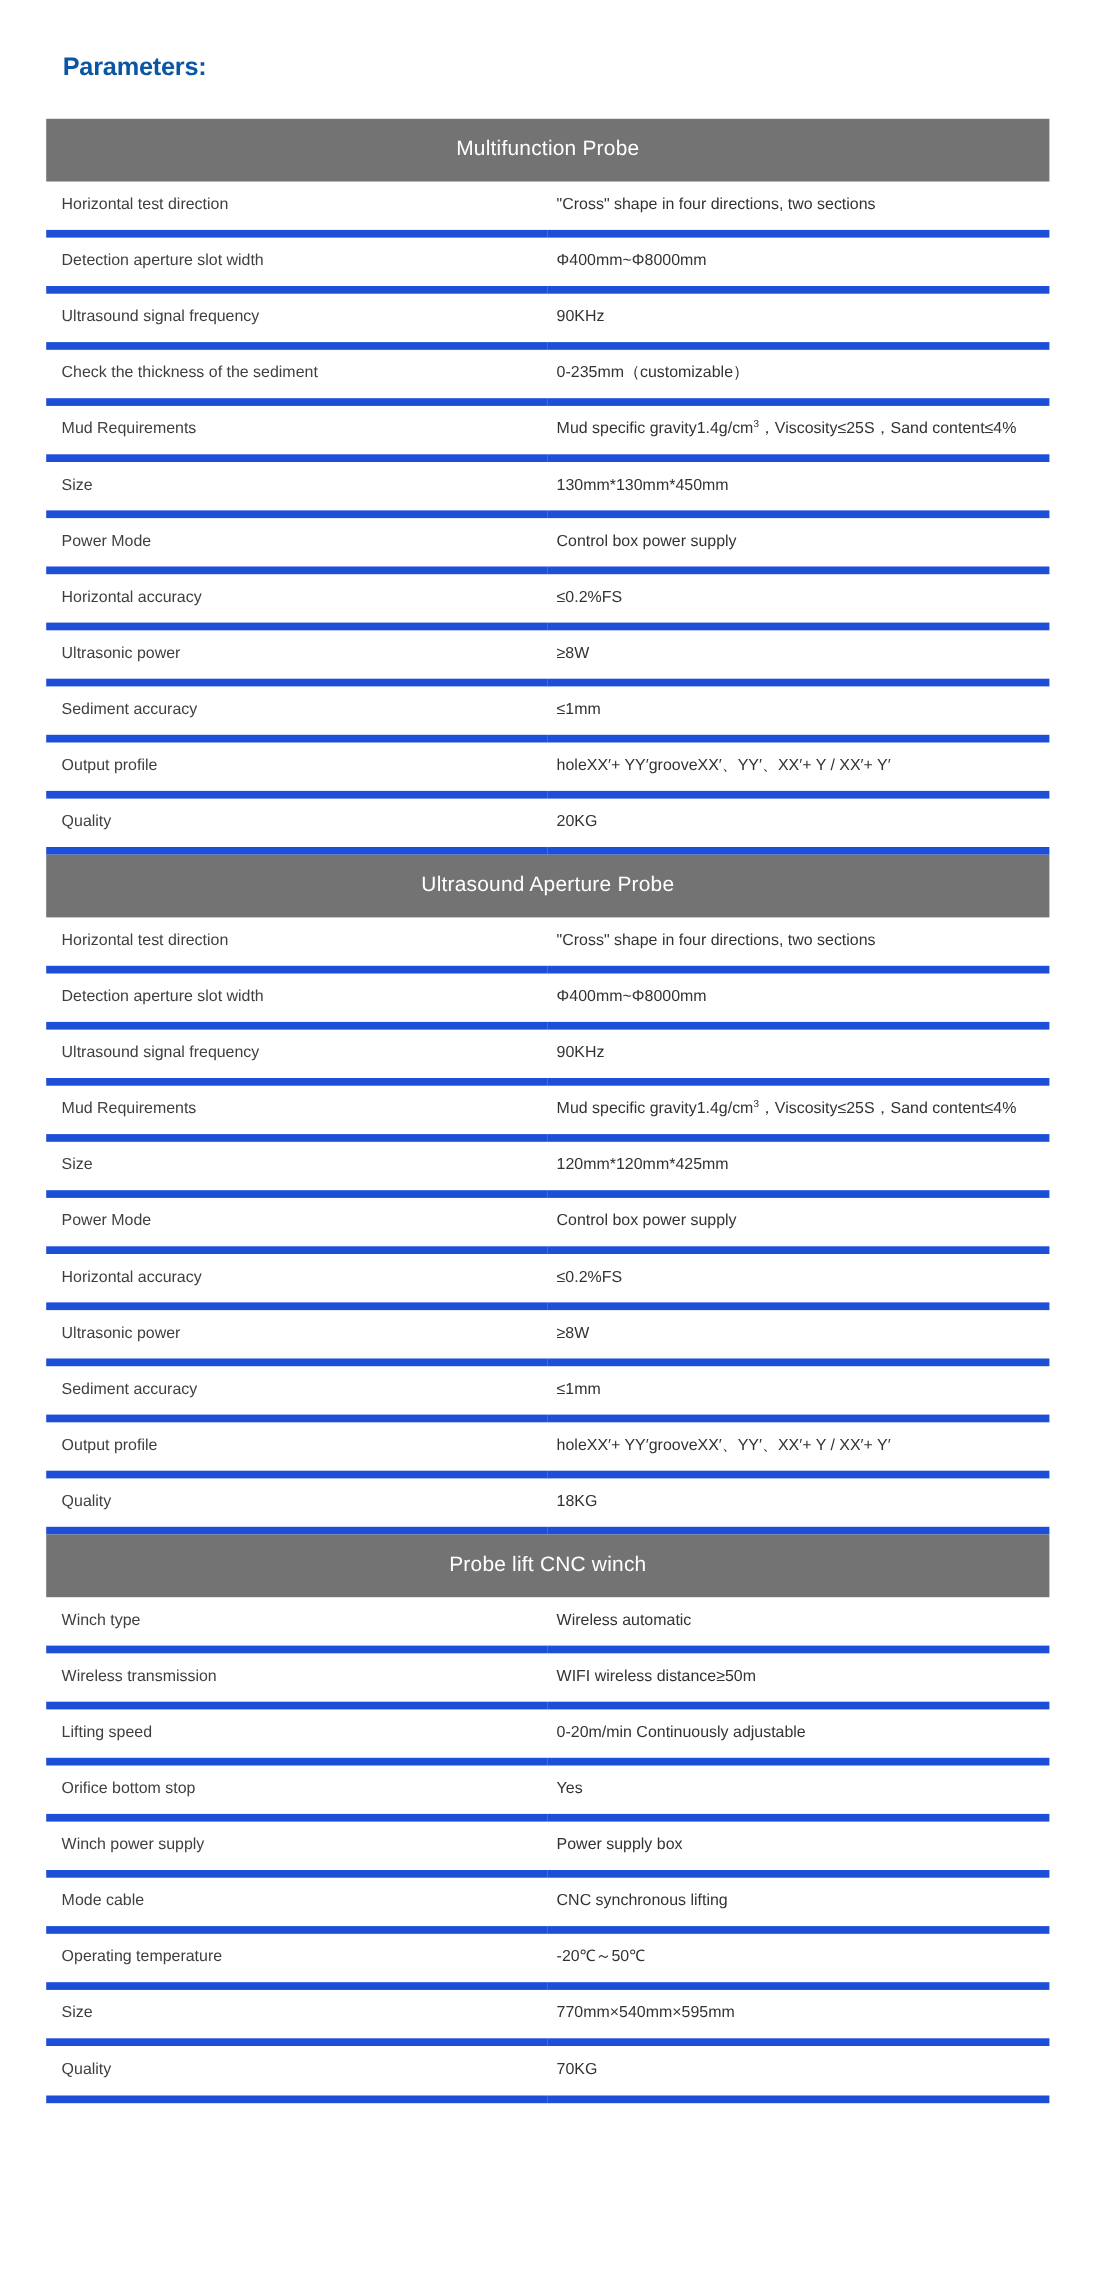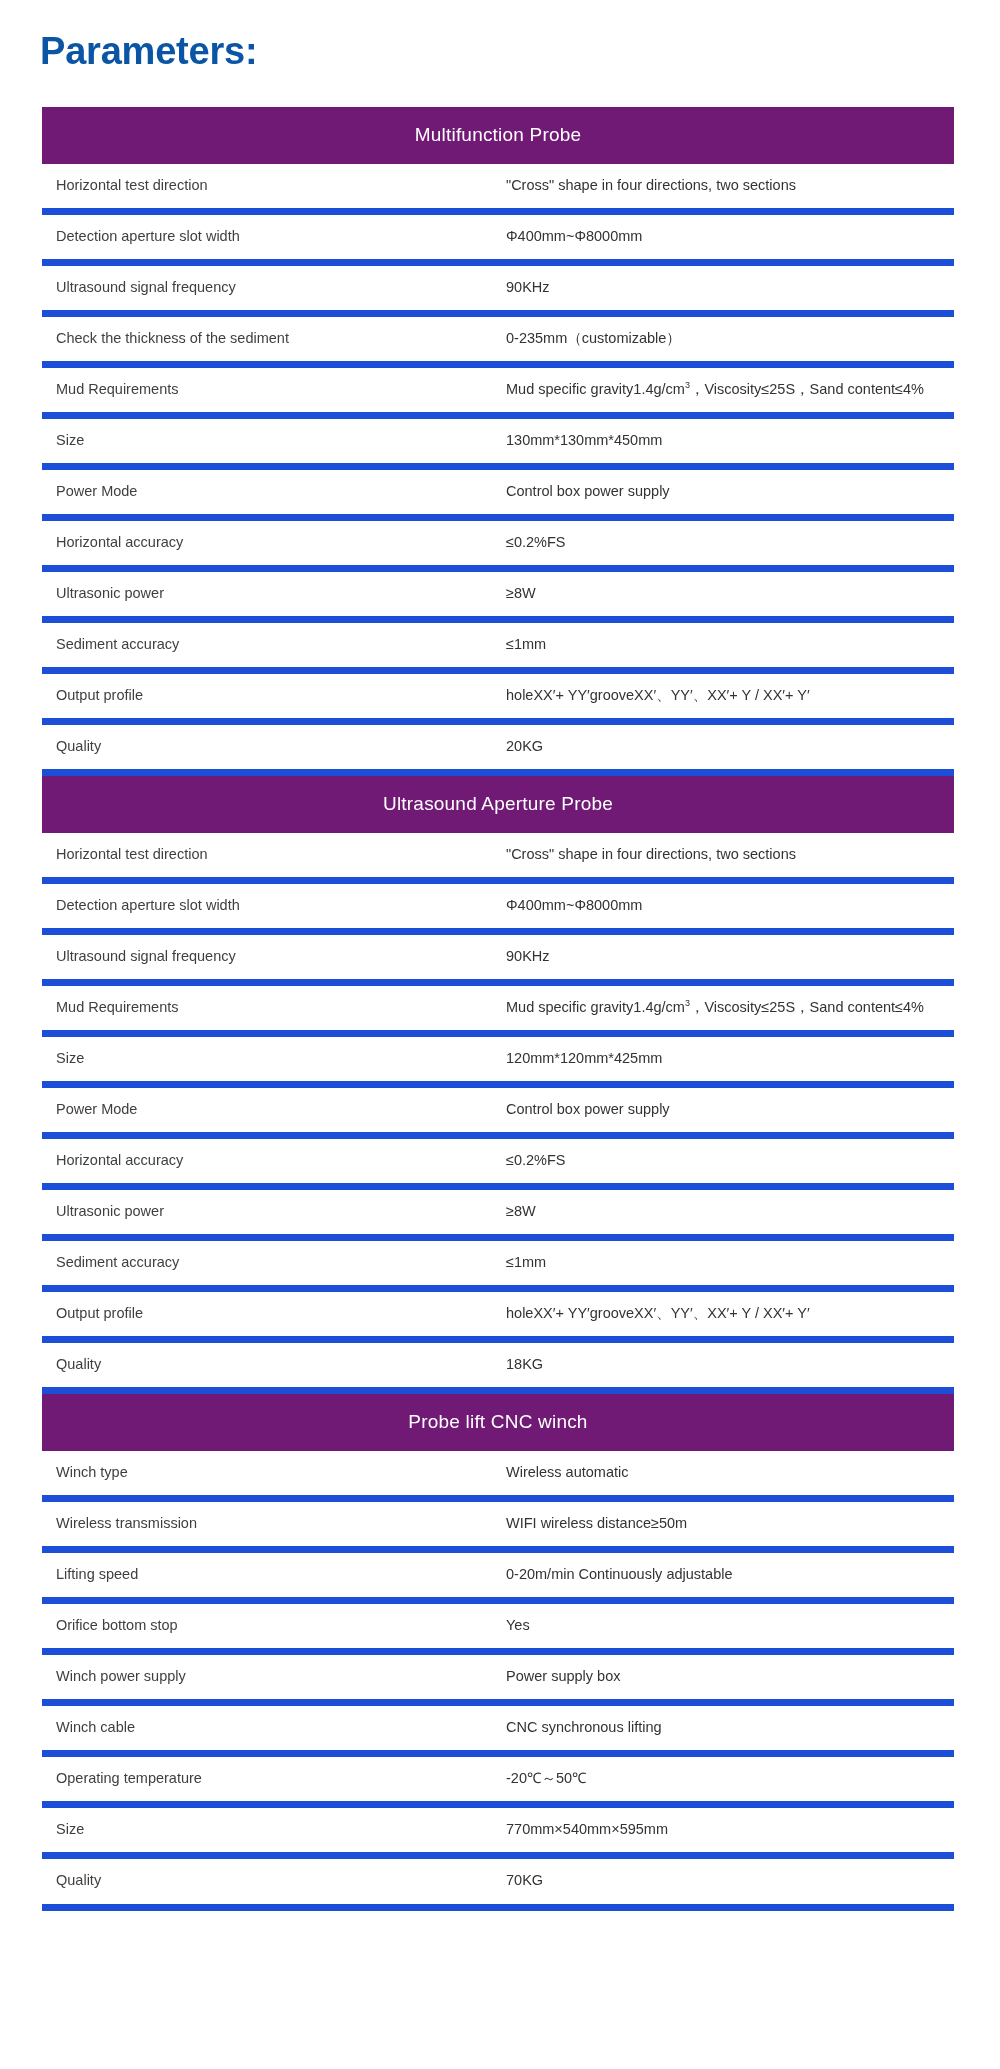--- a/index.html
+++ b/index.html
@@ -14,39 +14,39 @@
     font-family: "Liberation Sans", sans-serif;
     color: #333333;
     -webkit-font-smoothing: antialiased;
   }
   .page {
     width: 1000px;
     padding: 0;
     position: relative;
   }
   .page-title {
-    font-size: 38px;
+    font-size: 23px;
     font-weight: bold;
     color: #0b56a4;
-    margin: 0;
+    margin: 17px;
     padding: 30px 0 0 40px;
     letter-spacing: -0.2px;
   }
   .tables-wrap {
     padding: 0 35px 0 42px;
     margin-top: 34px;
   }
   .spec-table {
     width: 912px;
     border-collapse: collapse;
     table-layout: fixed;
     margin: 0;
   }
   .table-header {
-    background: #701a75;
+    background: #737373;
     margin-left: 13px;
   }
   .table-header th {
     color: #ffffff;
     font-size: 19px;
     font-weight: normal;
     text-align: center;
     padding: 17px 0 18px 0;
     letter-spacing: 0.2px;
     border: none;
@@ -225,21 +225,21 @@
             </tr>
             <tr>
               <td class="cell-label">Orifice bottom stop</td>
               <td class="cell-value">Yes</td>
             </tr>
             <tr>
               <td class="cell-label">Winch power supply</td>
               <td class="cell-value">Power supply box</td>
             </tr>
             <tr>
-              <td class="cell-label">Winch cable</td>
+              <td class="cell-label">Mode cable</td>
               <td class="cell-value">CNC synchronous lifting</td>
             </tr>
             <tr>
               <td class="cell-label">Operating temperature</td>
               <td class="cell-value">-20℃～50℃</td>
             </tr>
             <tr>
               <td class="cell-label">Size</td>
               <td class="cell-value">770mm×540mm×595mm</td>
             </tr>

